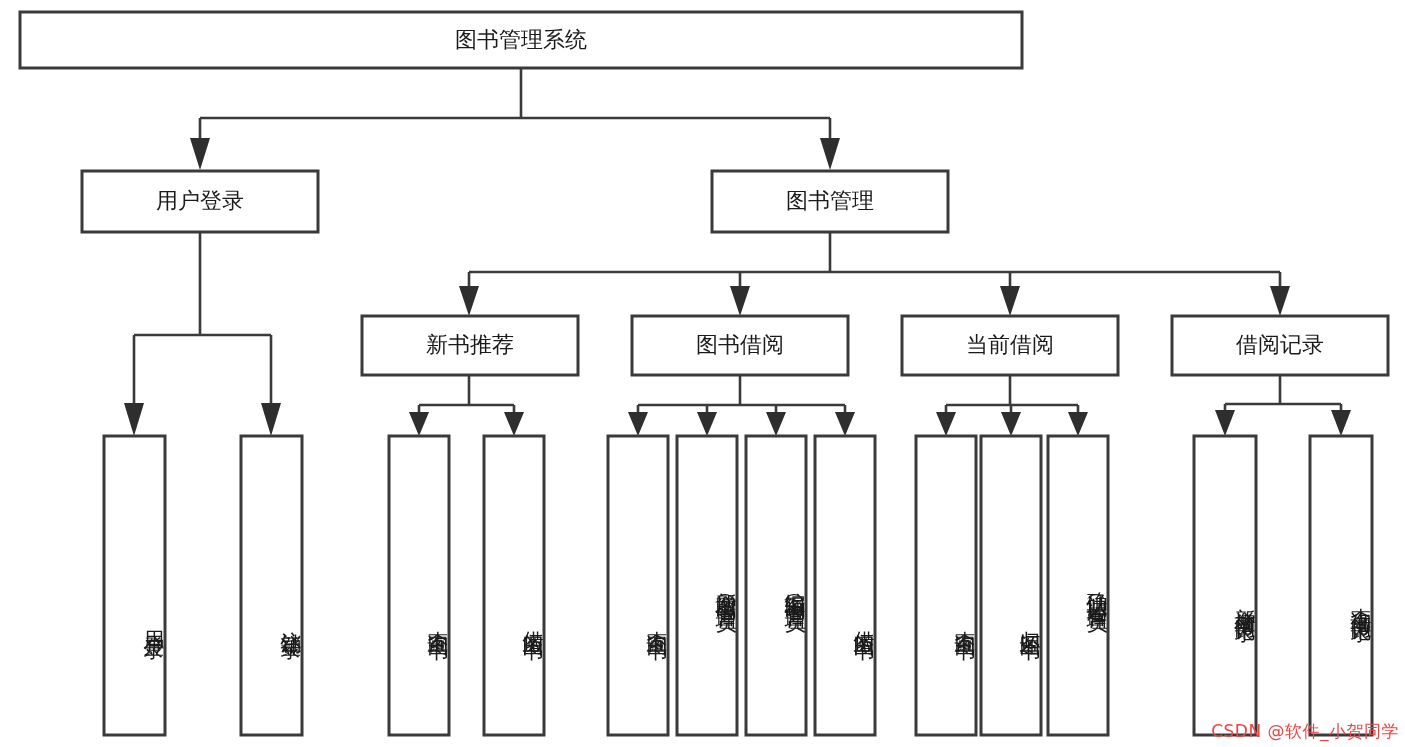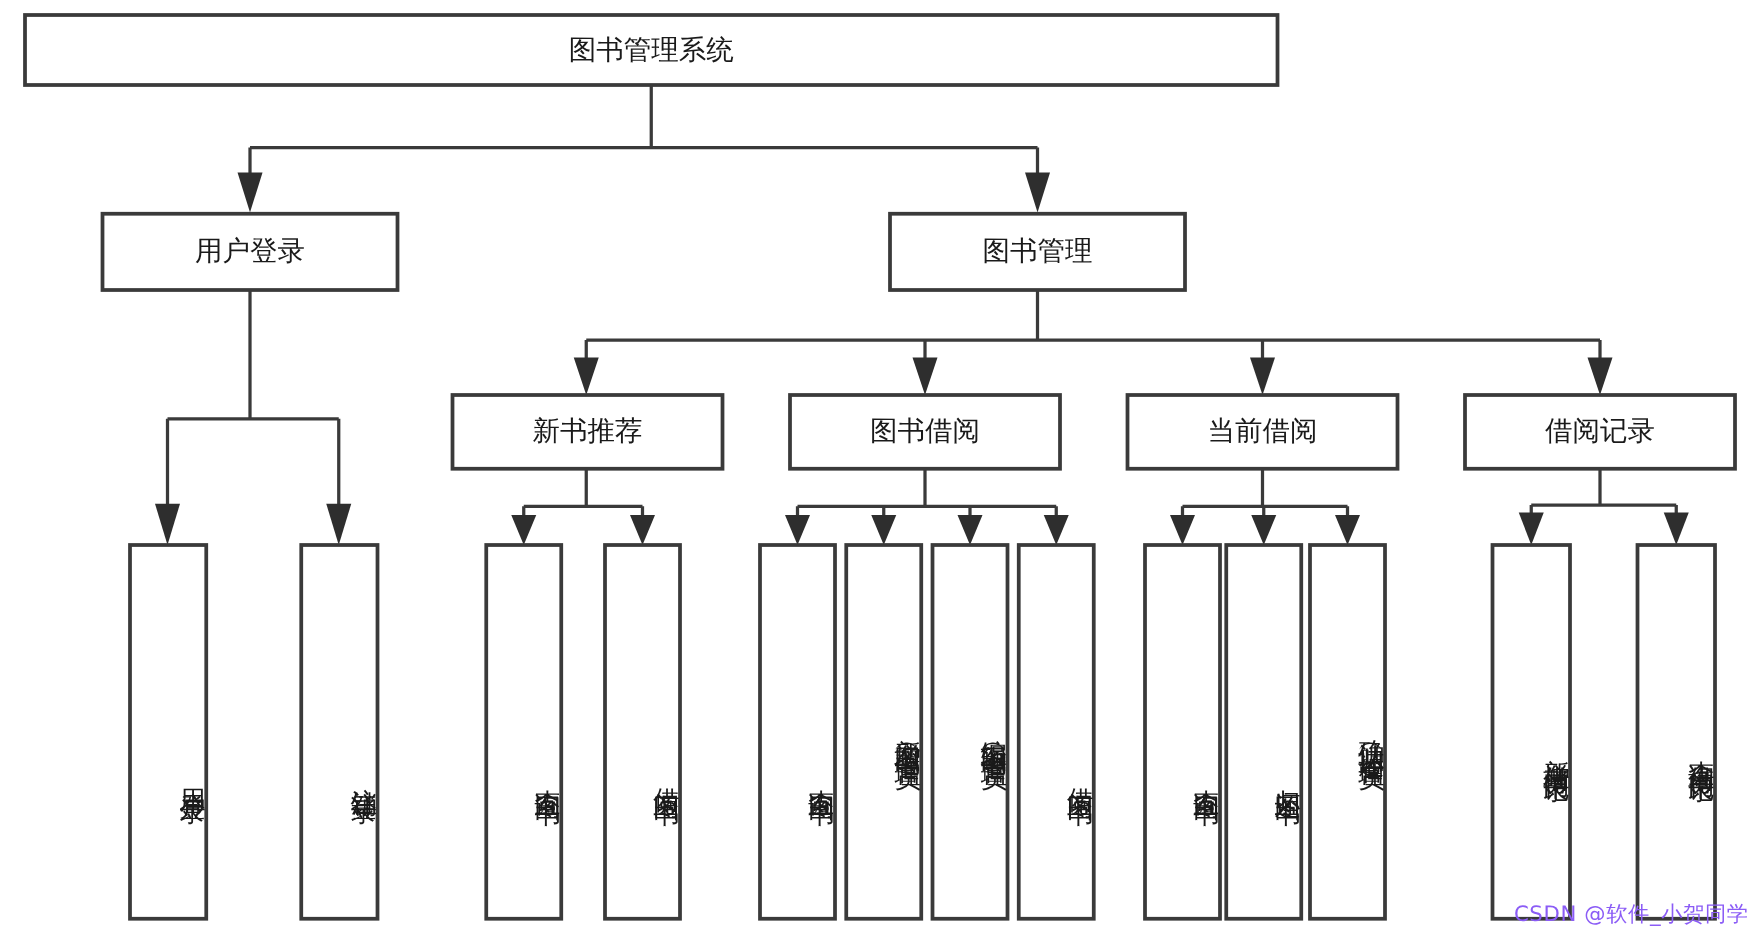--- a/index.html
+++ b/index.html
@@ -62,21 +62,21 @@
     justify-content: center;
     white-space: nowrap;
     pointer-events: none;
   }
   .watermark {
     position: absolute;
     right: 6px;
     bottom: 4px;
     font-family: "DejaVu Sans", "Liberation Sans", sans-serif;
     font-size: 17px;
-    color: #8b5cf6;
+    color: #ef4444;
     white-space: nowrap;
     letter-spacing: 0.5px;
   }
 </style>
 </head>
 <body>
 
 <div id="diagram-root">
 
   <svg id="flow" viewBox="0 0 1405 747">

